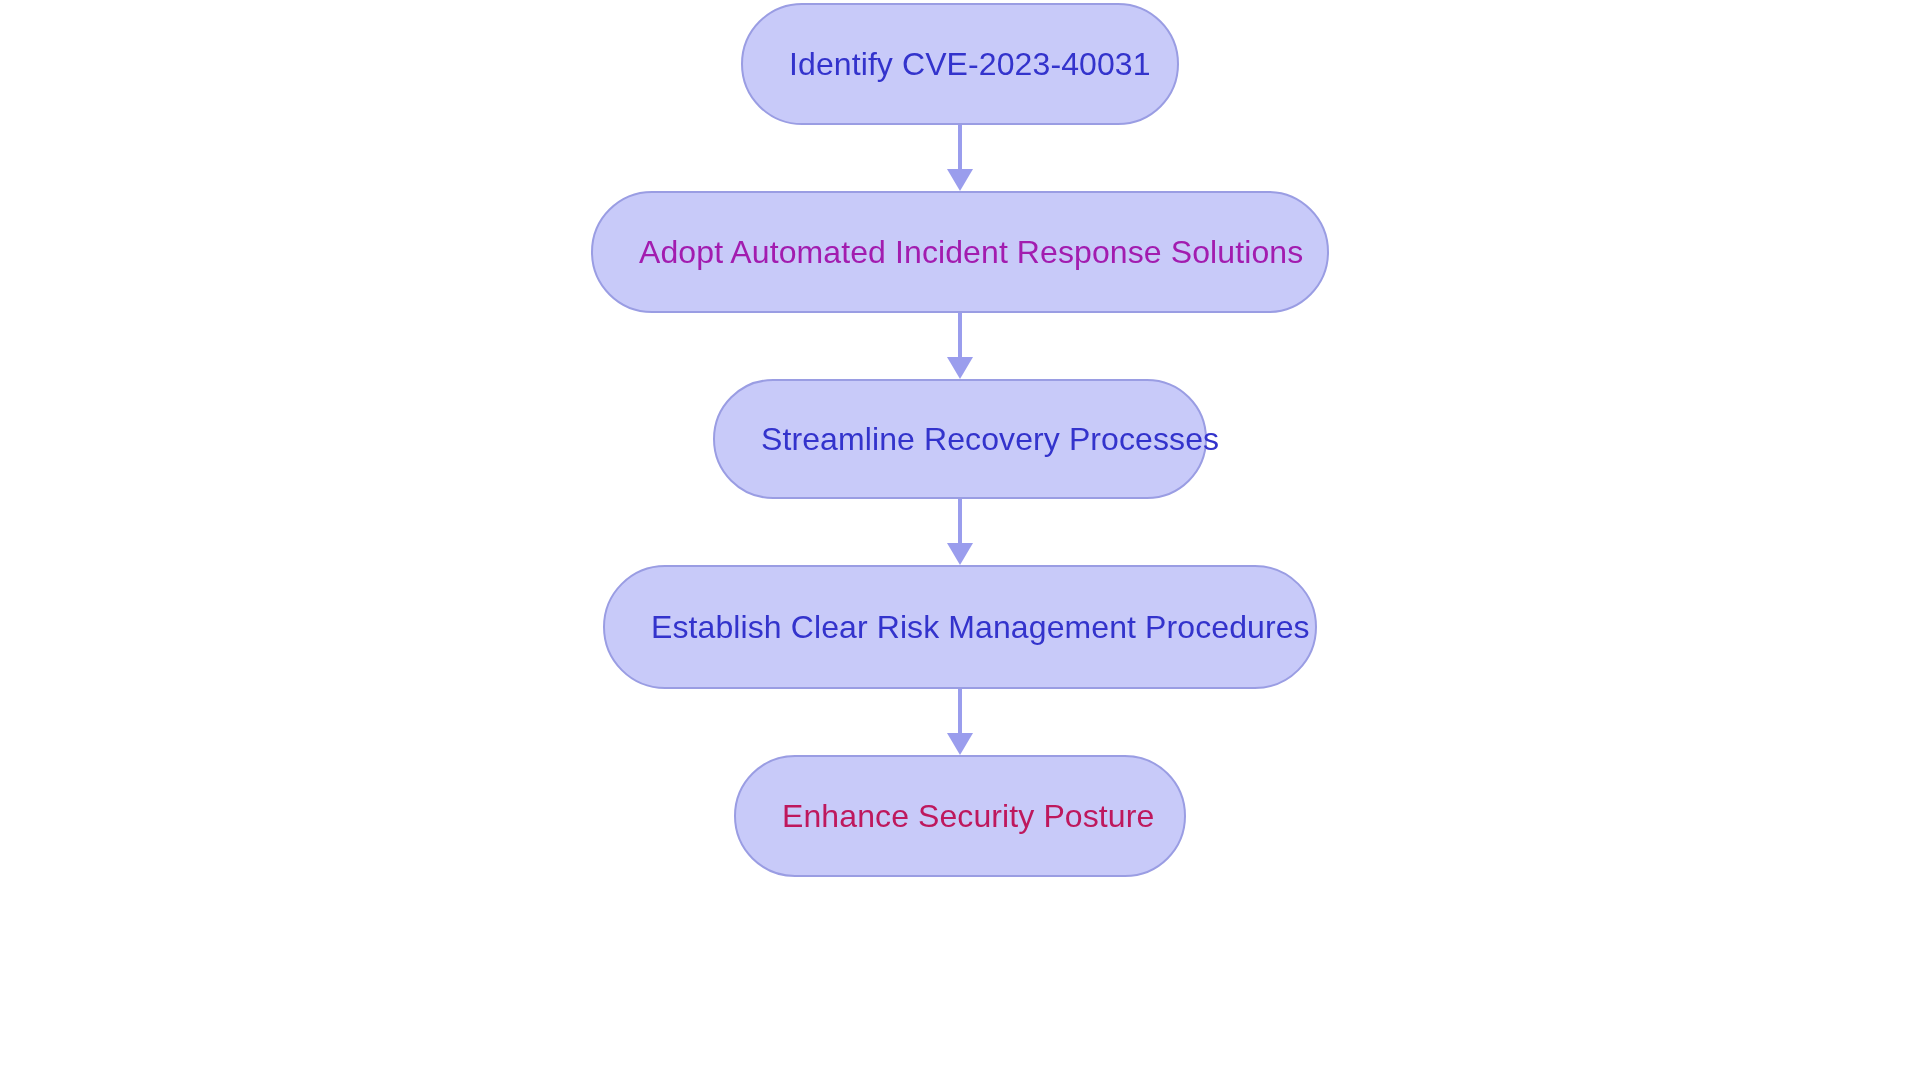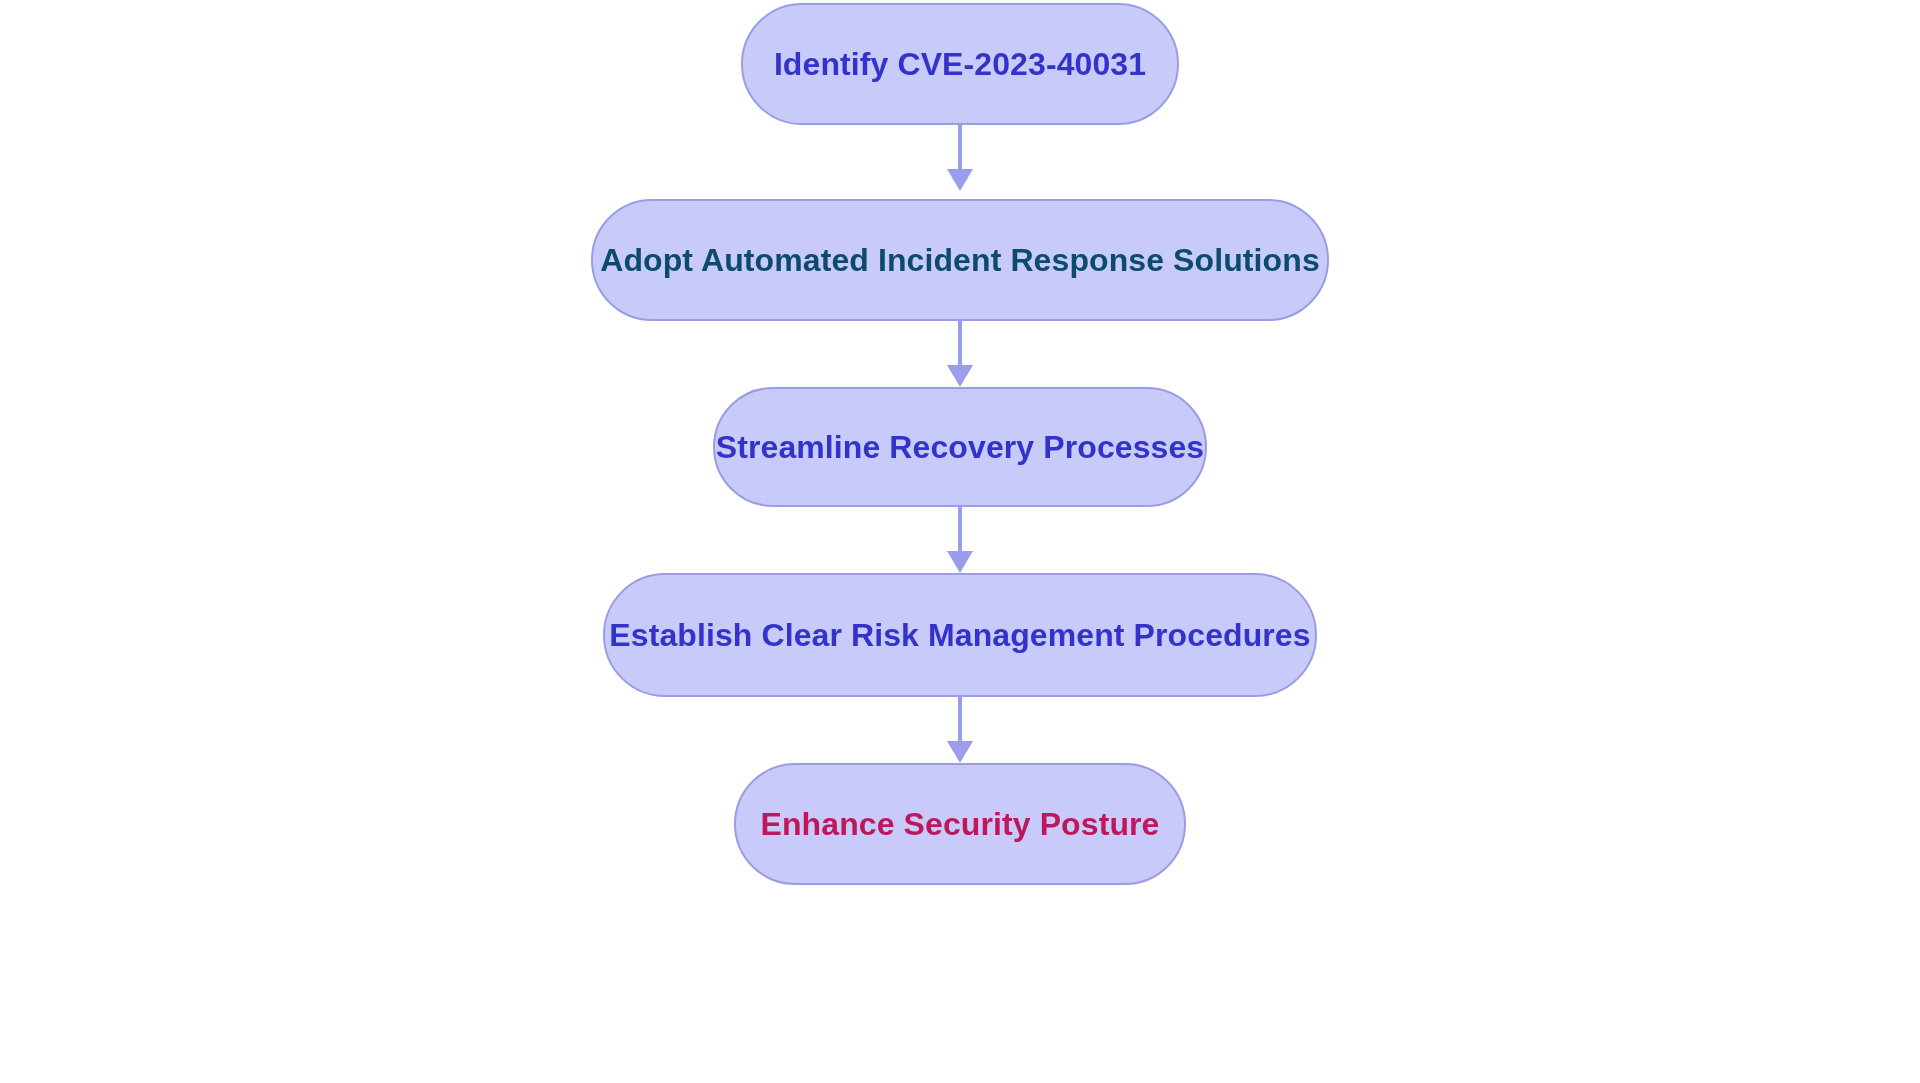--- a/index.html
+++ b/index.html
@@ -30,27 +30,27 @@
     display: flex;
     flex-direction: column;
     align-items: center;
     justify-content: flex-start;
   }
 
   .node {
     box-sizing: border-box;
     display: flex;
     align-items: center;
-    justify-content: center;
+    justify-content: flex-start;
     background: #c8caf9;
     border: 2px solid #9a9de3;
     border-radius: 9999px;
     color: #3333cc;
     font-family: "Liberation Sans", sans-serif;
-    font-weight: 700;
+    font-weight: 400;
     letter-spacing: 0.1px;
     white-space: nowrap;
     text-align: center;
     position: relative;
   }
 
   .node-label {
     display: block;
     padding: 0 46px;
     line-height: 1;
@@ -99,21 +99,21 @@
 
     <div class="node node-0" style="background: rgb(200, 202, 249); border-color: rgb(154, 157, 227); color: rgb(51, 51, 204);">
       <span class="node-label">Identify CVE-2023-40031</span>
     </div>
 
     <div class="connector">
       <div class="stem" style="background: rgb(154, 157, 237);"></div>
       <div class="head" style="border-top-color: rgb(154, 157, 237);"></div>
     </div>
 
-    <div class="node node-1" style="background: rgb(200, 202, 249); border-color: rgb(154, 157, 227); color: #0c4a6e; margin-top: 8px;">
+    <div class="node node-1" style="background: rgb(200, 202, 249); border-color: rgb(154, 157, 227); color: #a21caf;">
       <span class="node-label">Adopt Automated Incident Response Solutions</span>
     </div>
 
     <div class="connector">
       <div class="stem" style="background: rgb(154, 157, 237);"></div>
       <div class="head" style="border-top-color: rgb(154, 157, 237);"></div>
     </div>
 
     <div class="node node-2" style="background: rgb(200, 202, 249); border-color: rgb(154, 157, 227); color: rgb(51, 51, 204);">
       <span class="node-label">Streamline Recovery Processes</span>

